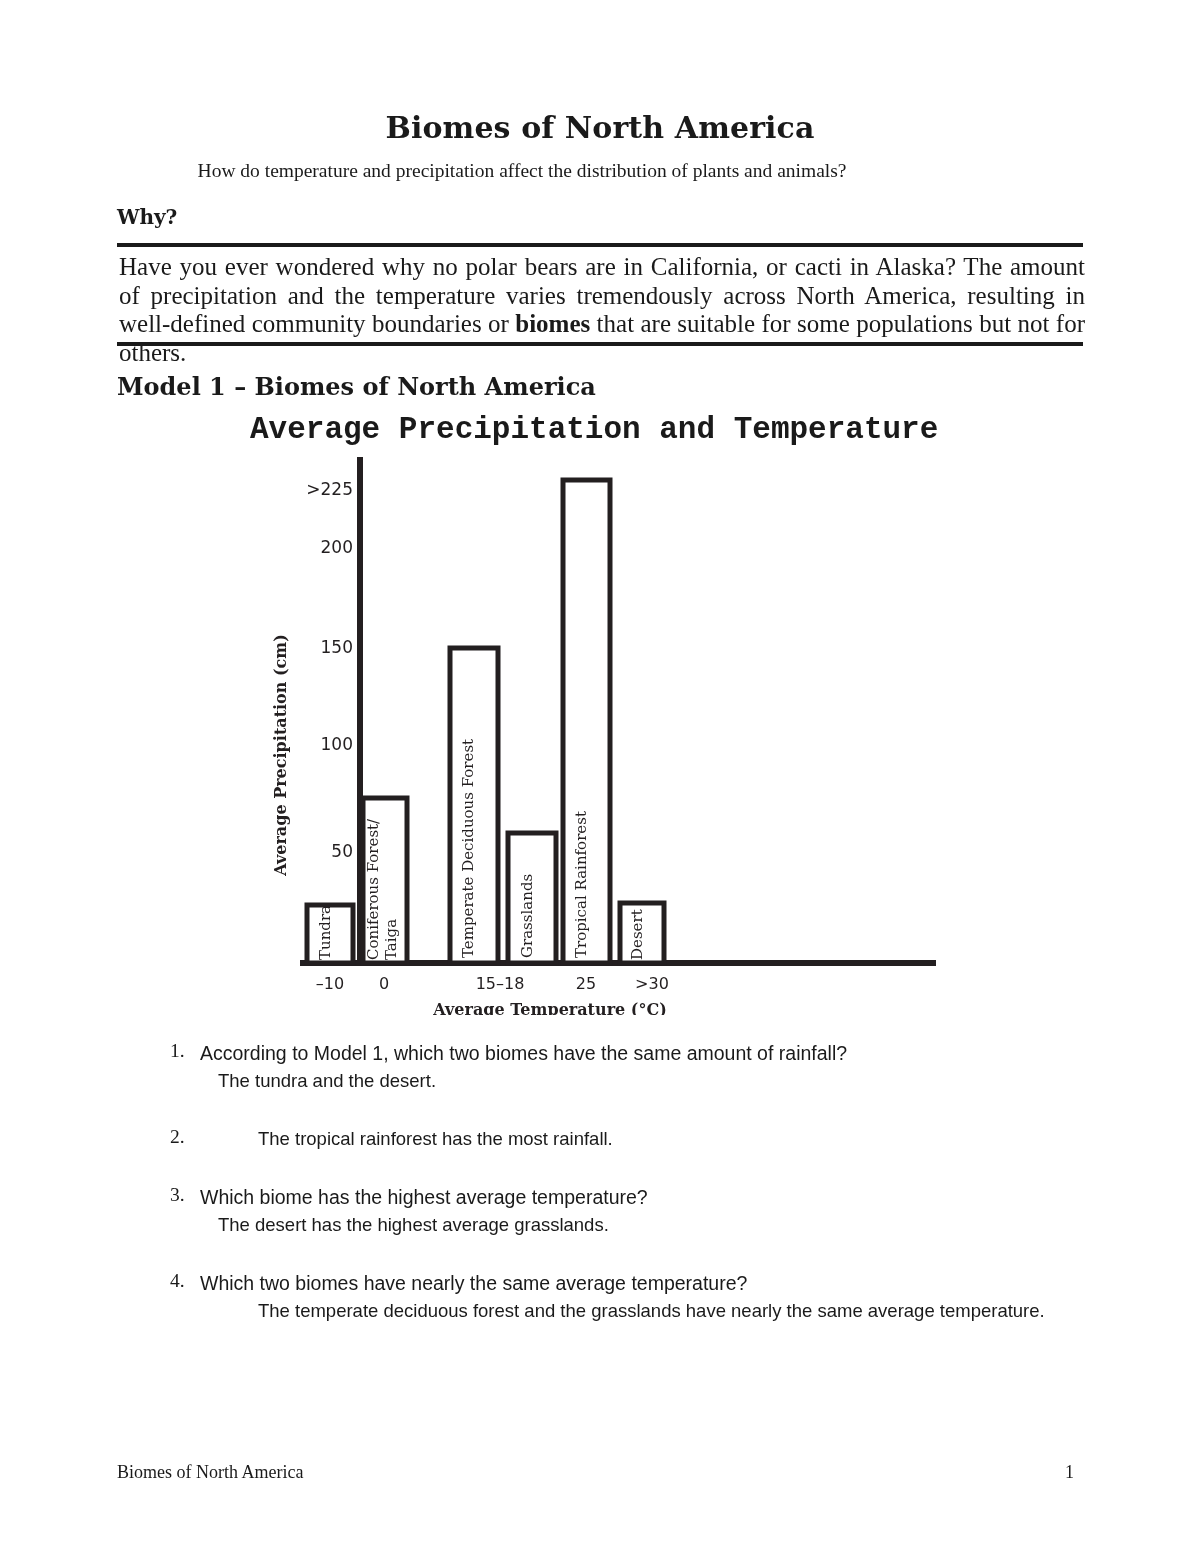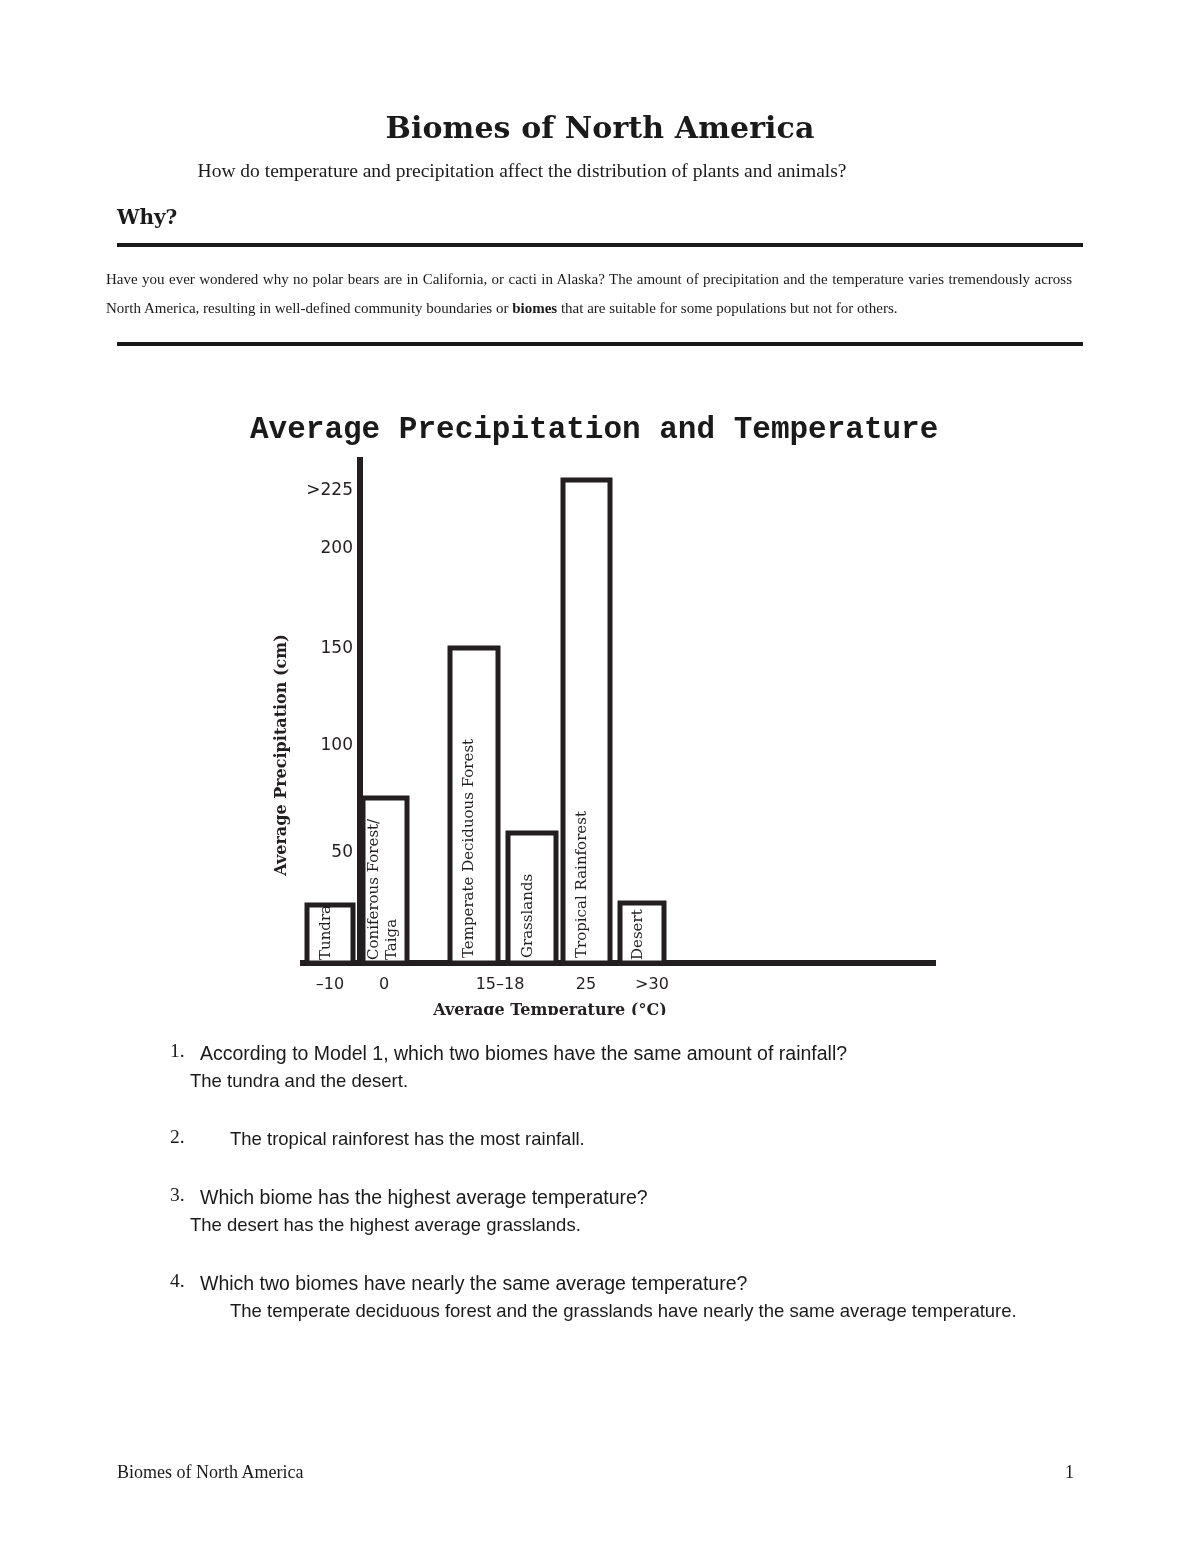--- a/index.html
+++ b/index.html
@@ -25,24 +25,23 @@
   .why-heading{
     position:absolute;top:205px;left:117px;
     font-family:"DejaVu Serif", serif;font-weight:bold;font-size:20px;
   }
   .rule{
     position:absolute;left:117px;width:966px;background:#1a1a1a;
   }
   .rule.top{top:243px;height:4px;}
   .rule.bot{top:342px;height:4px;}
   .why-body{
-    position:absolute;top:253px;left:106px;width:966px;
-    font-family:"Liberation Serif", serif;font-size:15px;line-height:28.5px;
+    position:absolute;top:253px;left:119px;width:966px;
+    font-family:"Liberation Serif", serif;font-size:25px;line-height:28.5px;
     text-align:justify;
-    margin-top:12px;
   }
   .why-body b{font-weight:bold;}
 
   
   .model-heading{
     position:absolute;top:372px;left:117px;
     font-family:"DejaVu Serif", serif;font-weight:bold;font-size:24px;
   }
   .model-subheading{
     position:absolute;top:412px;left:250px;
@@ -58,24 +57,24 @@
   .q-item{position:relative;margin-bottom:26px;}
   .q-num{
     position:absolute;left:0;top:0;width:26px;text-align:left;
     font-family:"Liberation Serif", serif;font-size:19.5px;
   }
   .q-text{
     margin-left:30px;
     font-family:Liberation Sans, sans-serif;font-size:19.5px;line-height:27px;
   }
   .q-answer{
-    margin-left:20px;margin-top:1px;
+    margin-left:48px;margin-top:1px;
     font-family:"Liberation Sans", sans-serif;font-size:18.5px;line-height:26px;
   }
-  .q-answer.indent-more{margin-left:60px;}
+  .q-answer.indent-more{margin-left:88px;}
 
   
   .footer-left{
     position:absolute;top:1462px;left:117px;
     font-family:"Liberation Serif", serif;font-size:18px;
   }
   .footer-right{
     position:absolute;top:1462px;left:1065px;
     font-family:"Liberation Serif", serif;font-size:18px;
   }
@@ -86,20 +85,21 @@
 <div class="page">
 
   <div class="doc-title">Biomes of North America</div>
   <div class="doc-subtitle">How do temperature and precipitation affect the distribution of plants and animals?</div>
 
   <div class="why-heading">Why?</div>
   <div class="rule top"></div>
   <div class="why-body"><span>Have you ever wondered why no polar bears are in California, or cacti in Alaska? The amount of precipitation and the temperature varies tremendously across North America, resulting in well-defined community boundaries or </span><b>biomes</b><span> that are suitable for some populations but not for others.</span></div>
   <div class="rule bot"></div>
 
+  <div class="model-heading">Model 1 – Biomes of North America</div>
   <div class="model-subheading">Average Precipitation and Temperature</div>
 
   <div class="chart">
     <svg width="690" height="560" viewBox="0 0 690 560">
 
       <line x1="100" y1="2" x2="100" y2="508" stroke="#231f20" stroke-width="6"></line>
 
       <line x1="40" y1="508" x2="676" y2="508" stroke="#231f20" stroke-width="6"></line>
 
       <text x="26" y="300" transform="rotate(-90 26 300)" text-anchor="middle" font-family="DejaVu Serif, serif" font-size="16" font-weight="bold" fill="#231f20">Average Precipitation (cm)</text>

